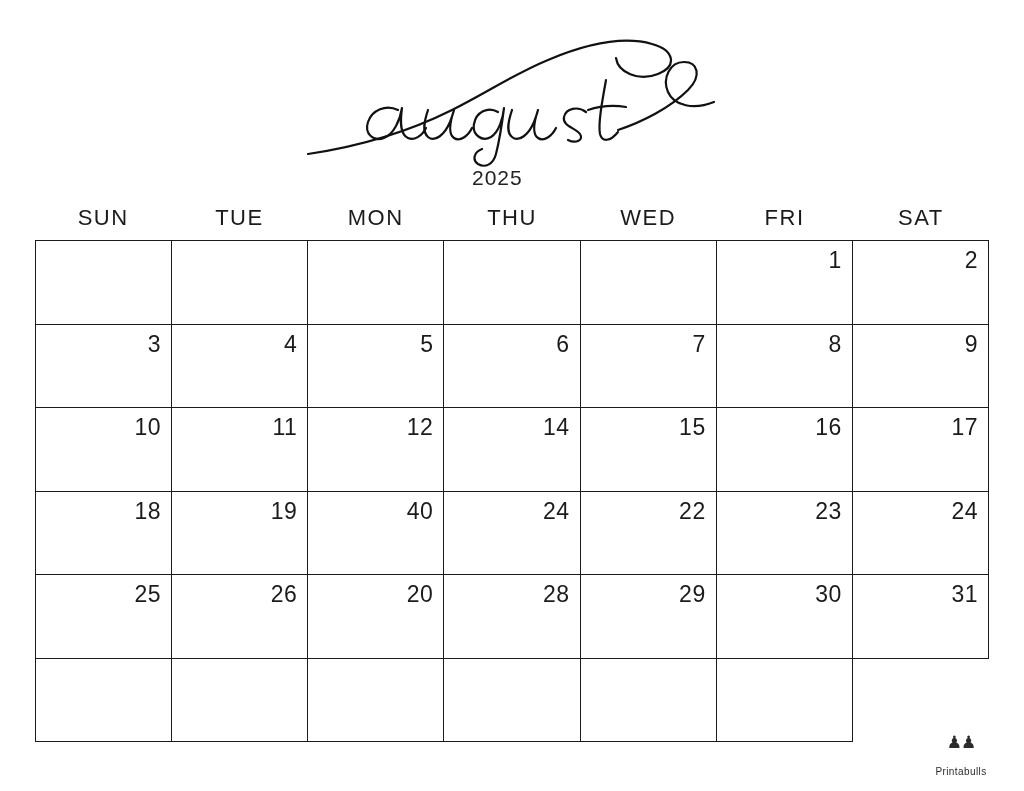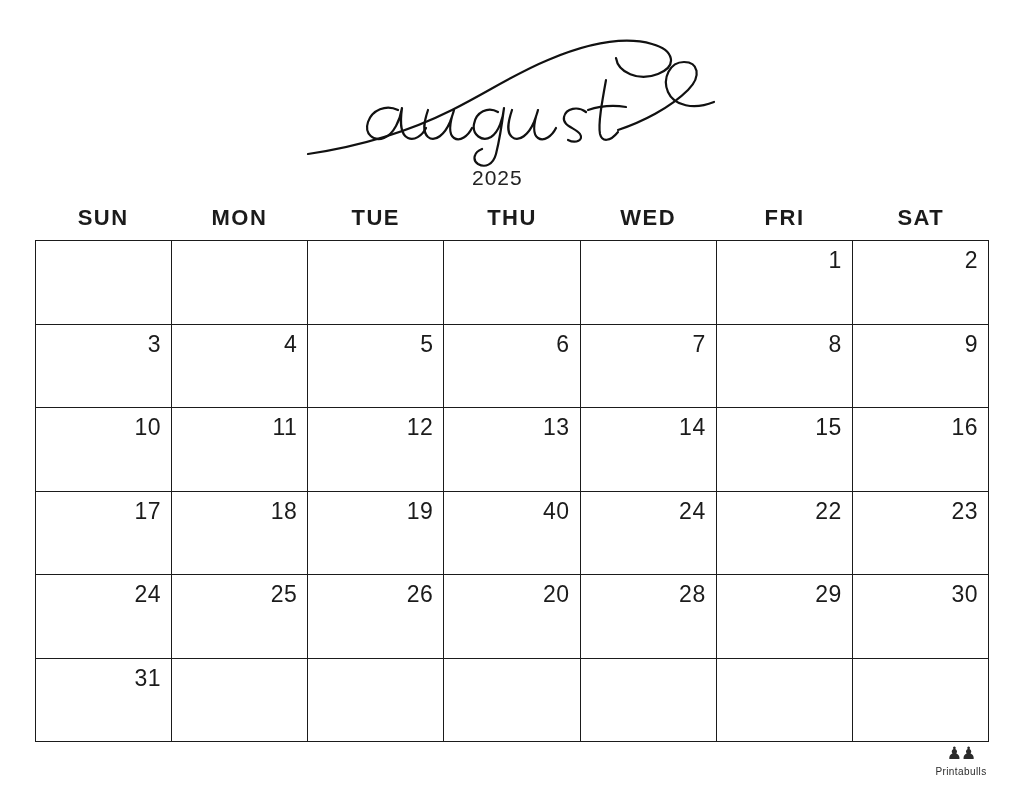--- a/index.html
+++ b/index.html
@@ -62,21 +62,21 @@
     top: 205px;
     width: 954px;
     display: flex;
   }
   .weekday {
     flex: 1 1 0;
     text-align: center;
     font-size: 22px;
     letter-spacing: 1.5px;
     color: #1b1b1b;
-    font-weight: 700;
+    font-weight: 400;
   }
 
   
   .grid {
     position: absolute;
     left: 35px;
     top: 240px;
     width: 954px;
     height: 502px;
     border-top: 1.3px solid #1b1b1b;
@@ -116,21 +116,21 @@
     line-height: 20px;
     font-size: 17px;
     letter-spacing: -1px;
     color: #2b2b2b;
   }
   .footer-logo .wordmark {
     display: block;
     font-size: 10px;
     letter-spacing: 0.4px;
     color: #2b2b2b;
-    margin-top: 2px;
+    margin-top: 13px;
   }
 </style>
 </head>
 <body>
 
 <div class="page">
 
   <div class="title-block">
     <div class="month-script">
       <svg width="420" height="150" viewBox="0 0 420 150" fill="none" xmlns="http://www.w3.org/2000/svg" aria-label="august">
@@ -153,22 +153,22 @@
 
           <path d="M316 112 C 340 104, 368 90, 386 72 C 400 58, 396 44, 382 44 C 368 44, 360 60, 366 74 C 372 88, 392 92, 412 84"></path>
         </g>
       </svg>
     </div>
     <div class="year-label">2025</div>
   </div>
 
   <div class="weekday-row">
     <div class="weekday">SUN</div>
+    <div class="weekday">TUE</div>
     <div class="weekday">MON</div>
-    <div class="weekday">TUE</div>
     <div class="weekday">THU</div>
     <div class="weekday">WED</div>
     <div class="weekday">FRI</div>
     <div class="weekday">SAT</div>
   </div>
 
   <div class="grid">
     <div class="cell">
         <span class="daynum"></span>
       </div>
@@ -216,23 +216,20 @@
     <div class="cell">
         <span class="daynum">10</span>
       </div>
     <div class="cell">
         <span class="daynum">11</span>
       </div>
     <div class="cell">
         <span class="daynum">12</span>
       </div>
     <div class="cell">
-        <span class="daynum">13</span>
-      </div>
-    <div class="cell">
         <span class="daynum">14</span>
       </div>
     <div class="cell">
         <span class="daynum">15</span>
       </div>
     <div class="cell">
         <span class="daynum">16</span>
       </div>
 
     <div class="cell">

